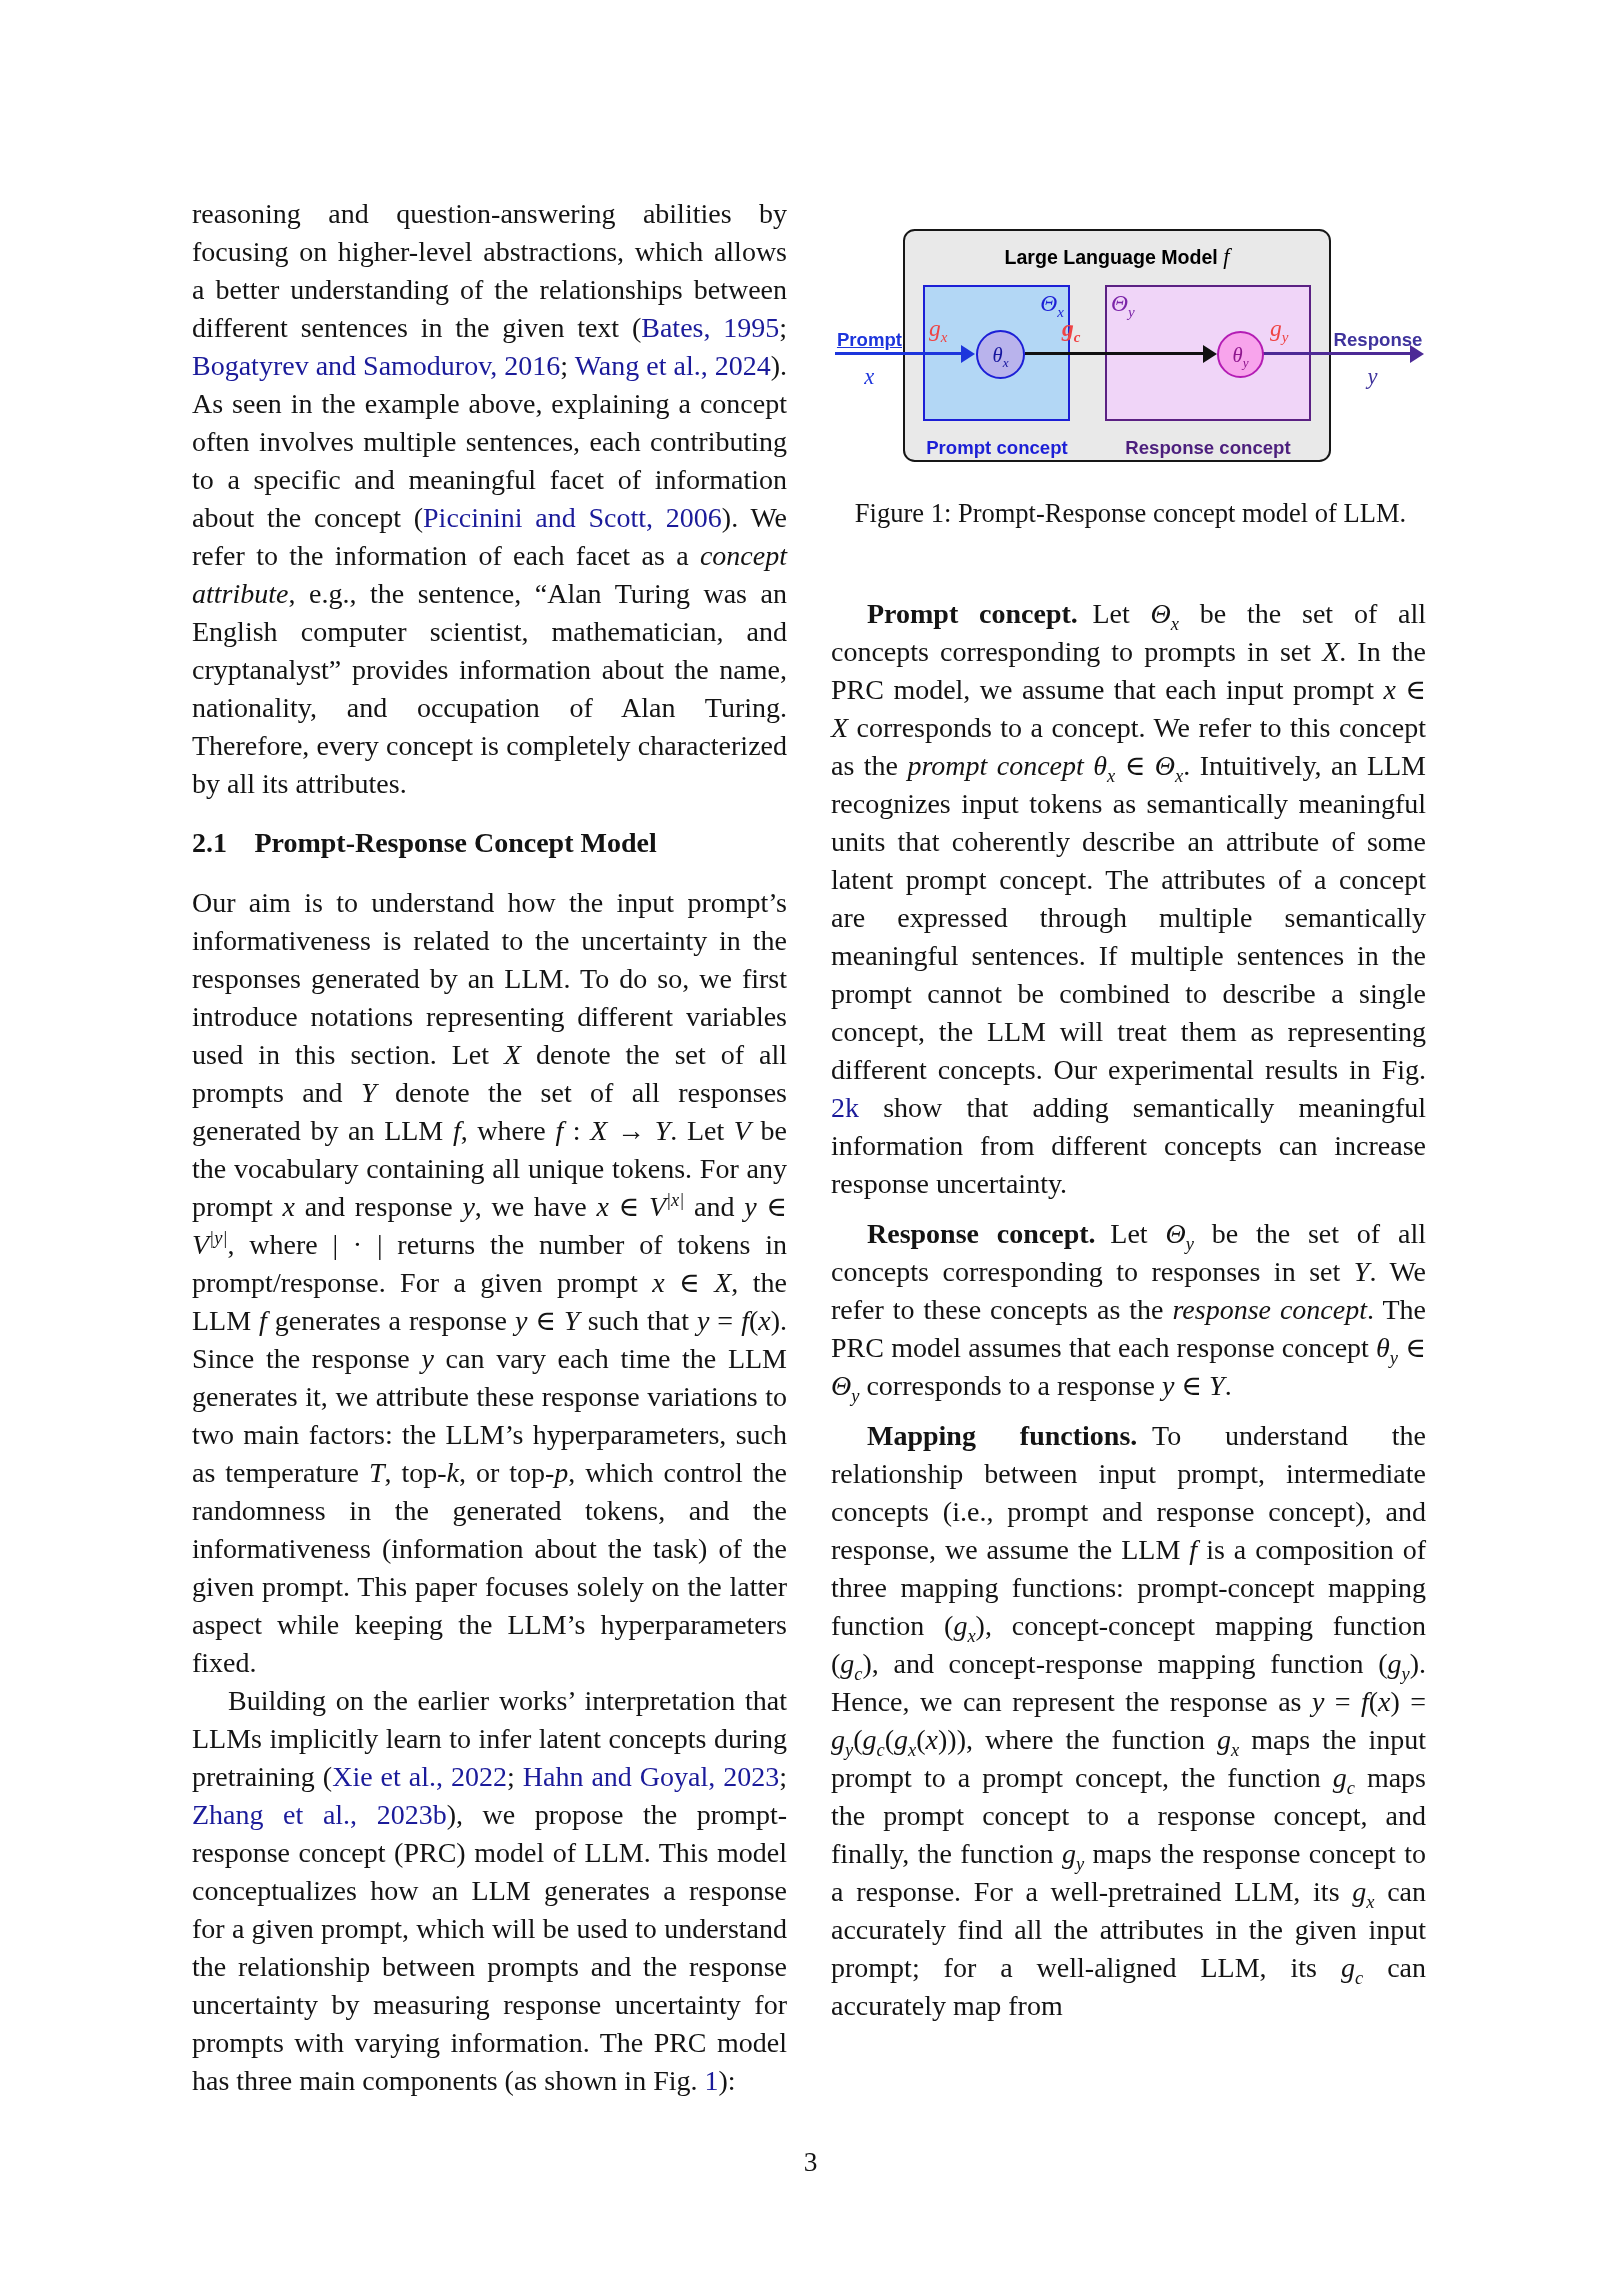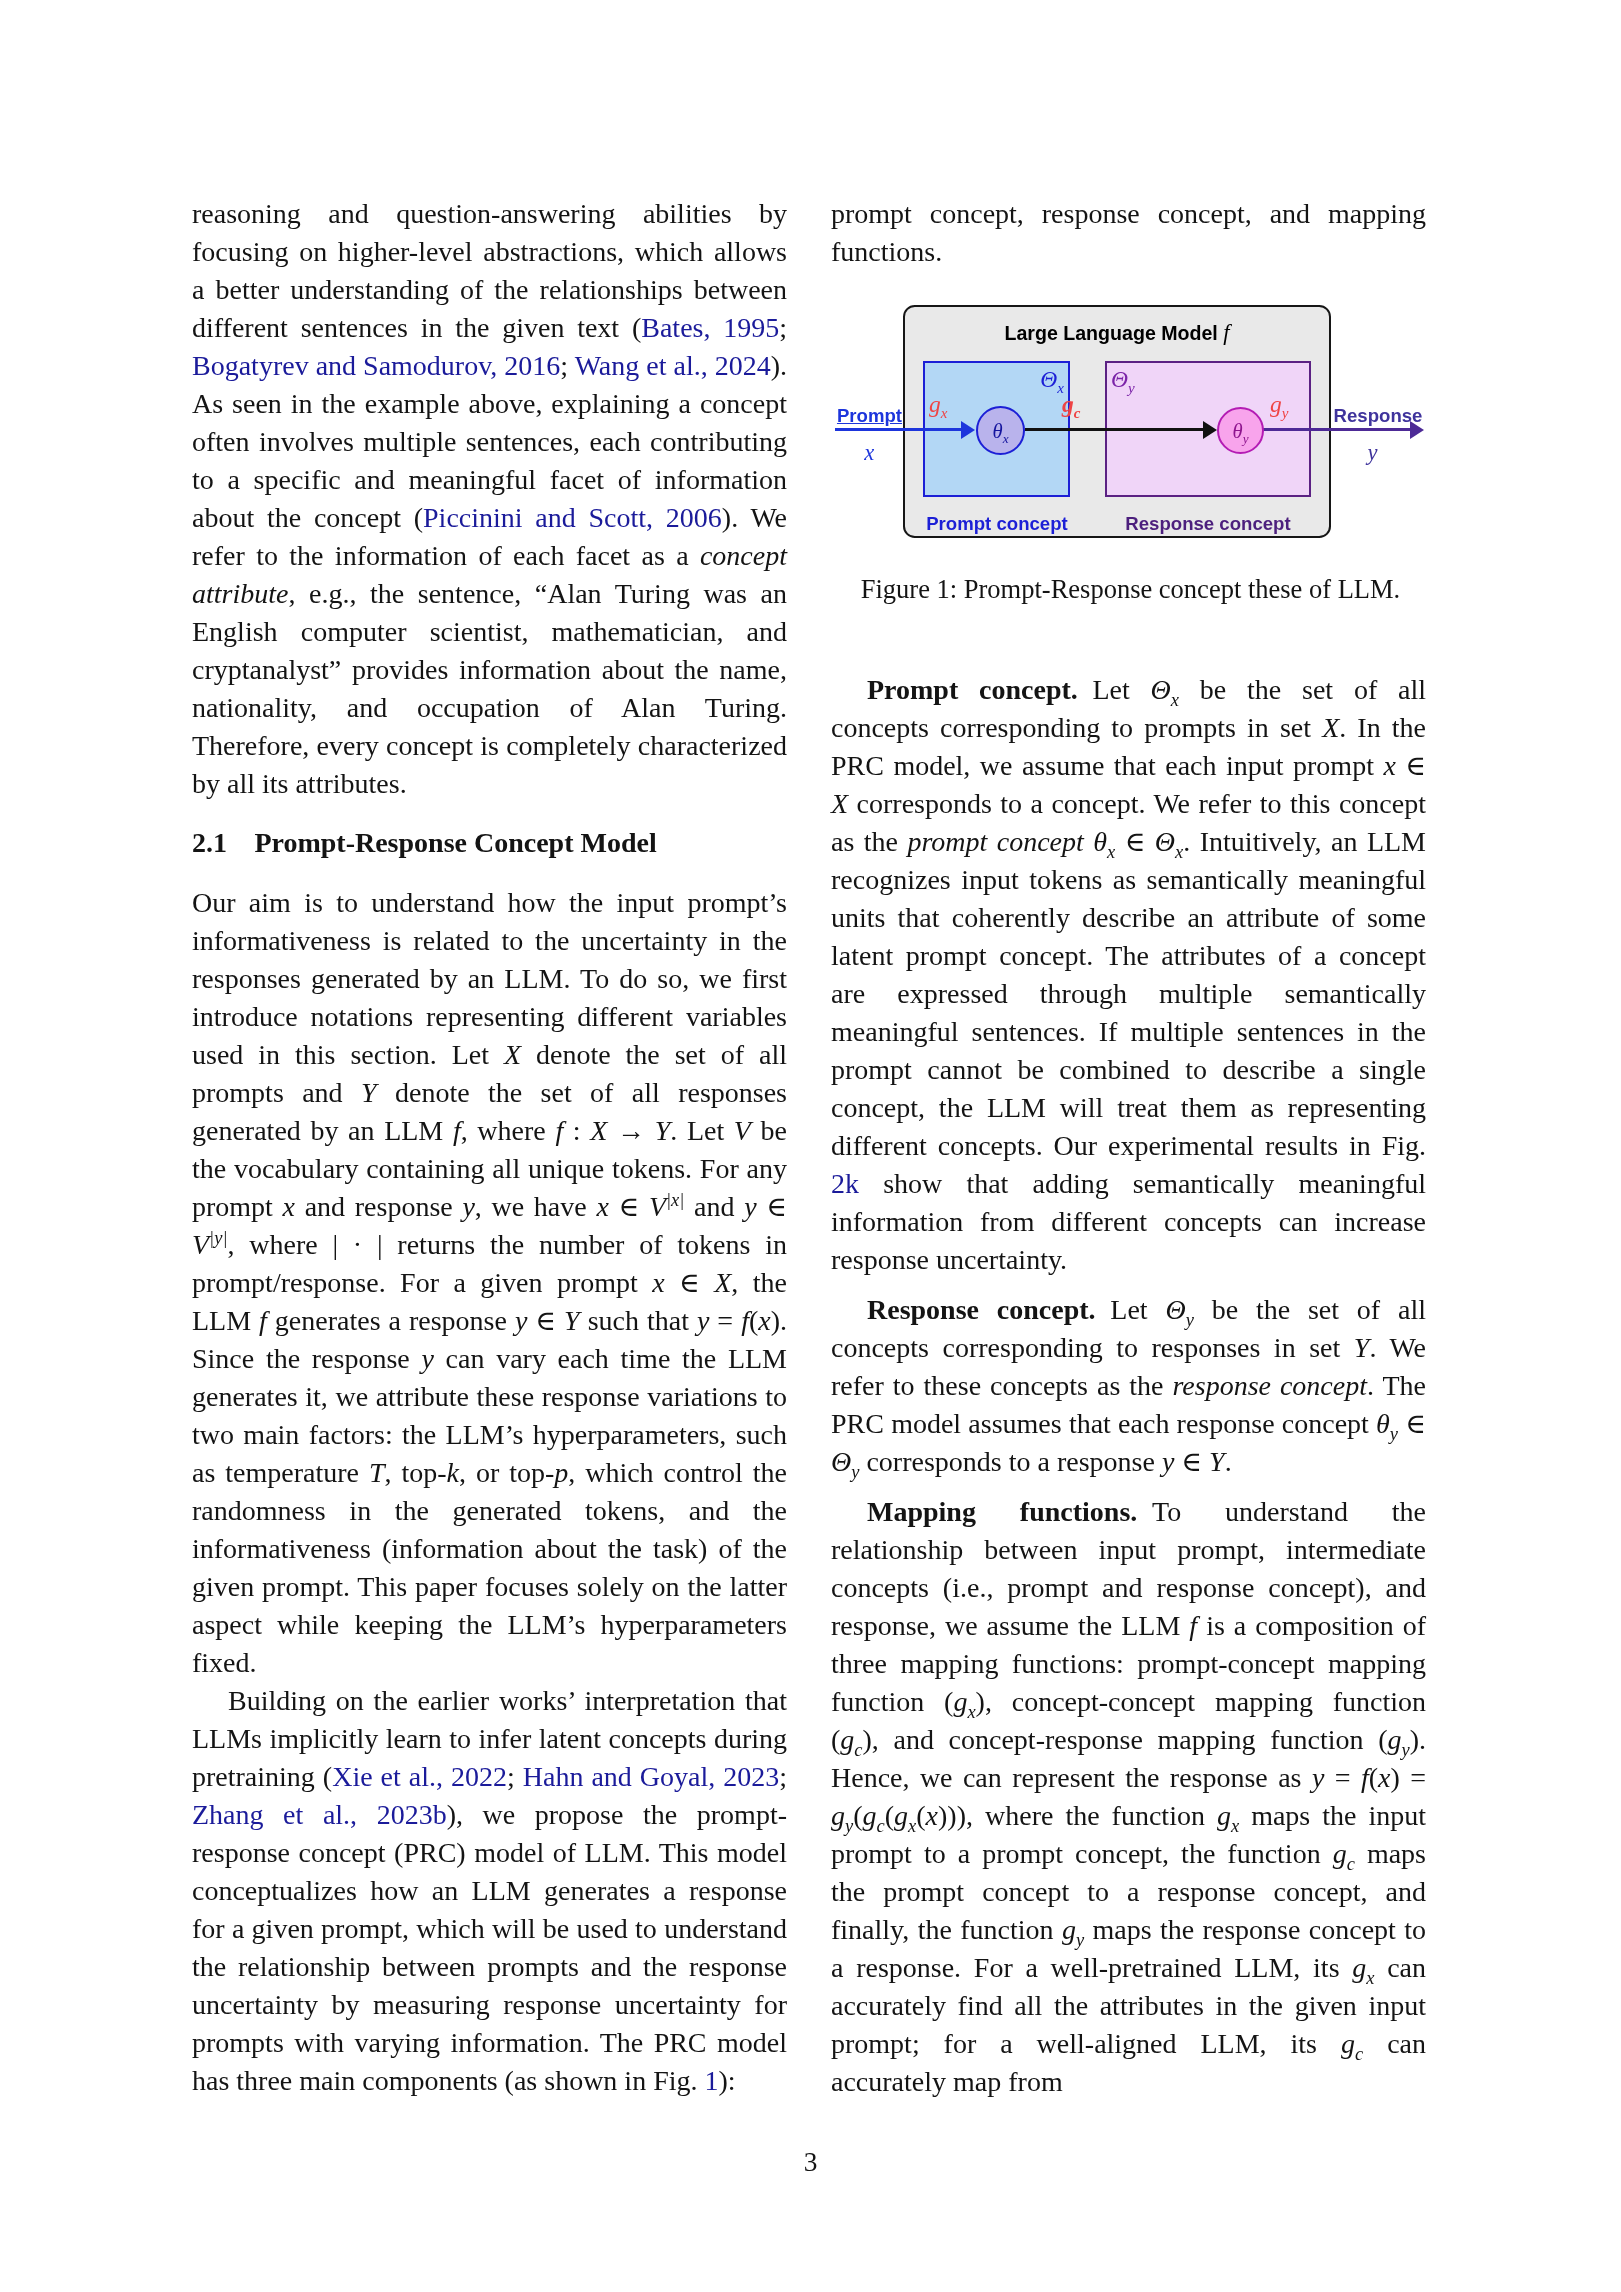--- a/index.html
+++ b/index.html
@@ -97,21 +97,20 @@
   <main class="col col-left">
     <p class="para"><span>reasoning and question-answering abilities by focusing on higher-level abstractions, which allows a better understanding of the relationships between different sentences in the given text (</span><span class="r-link">Bates, 1995</span><span>; </span><span class="r-link">Bogatyrev and Samodurov, 2016</span><span>; </span><span class="r-link">Wang et al., 2024</span><span>). As seen in the example above, explaining a concept often involves multiple sentences, each contributing to a specific and meaningful facet of information about the concept (</span><span class="r-link">Piccinini and Scott, 2006</span><span>). We refer to the information of each facet as a </span><span class="r-i">concept attribute</span><span>, e.g., the sentence, “Alan Turing was an English computer scientist, mathematician, and cryptanalyst” provides information about the name, nationality, and occupation of Alan Turing. Therefore, every concept is completely characterized by all its attributes.</span></p>
     <h2 class="section-heading">
       <span class="section-number">2.1</span><span class="section-title">Prompt-Response Concept Model</span>
     </h2>
     <p class="para"><span>Our aim is to understand how the input prompt’s informativeness is related to the uncertainty in the responses generated by an LLM. To do so, we first introduce notations representing different variables used in this section. Let </span><span class="r-cal">X</span><span> denote the set of all prompts and </span><span class="r-cal">Y</span><span> denote the set of all responses generated by an LLM </span><span class="r-m">f</span><span>, where </span><span class="r-m">f</span><span> : </span><span class="r-cal">X</span><span> → </span><span class="r-cal">Y</span><span>. Let </span><span class="r-cal">V</span><span> be the vocabulary containing all unique tokens. For any prompt </span><span class="r-m">x</span><span> and response </span><span class="r-m">y</span><span>, we have </span><span class="r-m">x</span><span> ∈ </span><span class="r-cal">V<sup>|x|</sup></span><span> and </span><span class="r-m">y</span><span> ∈ </span><span class="r-cal">V<sup>|y|</sup></span><span>, where | · | returns the number of tokens in prompt/response. For a given prompt </span><span class="r-m">x</span><span> ∈ </span><span class="r-cal">X</span><span>, the LLM </span><span class="r-m">f</span><span> generates a response </span><span class="r-m">y</span><span> ∈ </span><span class="r-cal">Y</span><span> such that </span><span class="r-m">y</span><span> = </span><span class="r-m">f</span><span>(</span><span class="r-m">x</span><span>). Since the response </span><span class="r-m">y</span><span> can vary each time the LLM generates it, we attribute these response variations to two main factors: the LLM’s hyperparameters, such as temperature </span><span class="r-m">T</span><span>, top-</span><span class="r-m">k</span><span>, or top-</span><span class="r-m">p</span><span>, which control the randomness in the generated tokens, and the informativeness (information about the task) of the given prompt. This paper focuses solely on the latter aspect while keeping the LLM’s hyperparameters fixed.</span></p>
     <p class="para indent"><span>Building on the earlier works’ interpretation that LLMs implicitly learn to infer latent concepts during pretraining (</span><span class="r-link">Xie et al., 2022</span><span>; </span><span class="r-link">Hahn and Goyal, 2023</span><span>; </span><span class="r-link">Zhang et al., 2023b</span><span>), we propose the prompt-response concept (PRC) model of LLM. This model conceptualizes how an LLM generates a response for a given prompt, which will be used to understand the relationship between prompts and the response uncertainty by measuring response uncertainty for prompts with varying information. The PRC model has three main components (as shown in Fig. </span><span class="r-link">1</span><span>):</span></p>
   </main>
 
   <main class="col col-right">
-    <p class="para"><span>prompt concept, response concept, and mapping functions.</span></p>
 
     <figure class="fig">
       <div class="diagram">
         <div class="llm-box"></div>
         <div class="llm-title">
           <span class="llm-title-text">Large Language Model</span>
           <span class="llm-title-var">f</span>
         </div>
 
         <div class="concept-box prompt-box"></div>
@@ -139,21 +138,21 @@
         <div class="set-label set-y"><span>Θ</span><sub>y</sub></div>
 
         <div class="io-label prompt-io">Prompt</div>
         <div class="io-var prompt-var">x</div>
         <div class="io-label response-io">Response</div>
         <div class="io-var response-var">y</div>
 
         <div class="box-label prompt-concept-label">Prompt concept</div>
         <div class="box-label response-concept-label">Response concept</div>
       </div>
-      <figcaption class="caption">Figure 1: Prompt-Response concept these of LLM.</figcaption>
+      <figcaption class="caption">Figure 1: Prompt-Response concept model of LLM.</figcaption>
     </figure>
 
     <p class="para runin"><span class="r-b">Prompt concept.</span><span>Let </span><span class="r-m">Θ<sub>x</sub></span><span> be the set of all concepts corresponding to prompts in set </span><span class="r-cal">X</span><span>. In the PRC model, we assume that each input prompt </span><span class="r-m">x</span><span> ∈ </span><span class="r-cal">X</span><span> corresponds to a concept. We refer to this concept as the </span><span class="r-i">prompt concept</span><span> </span><span class="r-m">θ<sub>x</sub></span><span> ∈ </span><span class="r-m">Θ<sub>x</sub></span><span>. Intuitively, an LLM recognizes input tokens as semantically meaningful units that coherently describe an attribute of some latent prompt concept. The attributes of a concept are expressed through multiple semantically meaningful sentences. If multiple sentences in the prompt cannot be combined to describe a single concept, the LLM will treat them as representing different concepts. Our experimental results in Fig. </span><span class="r-link">2k</span><span> show that adding semantically meaningful information from different concepts can increase response uncertainty.</span></p>
     <p class="para runin"><span class="r-b">Response concept.</span><span>Let </span><span class="r-m">Θ<sub>y</sub></span><span> be the set of all concepts corresponding to responses in set </span><span class="r-cal">Y</span><span>. We refer to these concepts as the </span><span class="r-i">response concept</span><span>. The PRC model assumes that each response concept </span><span class="r-m">θ<sub>y</sub></span><span> ∈ </span><span class="r-m">Θ<sub>y</sub></span><span> corresponds to a response </span><span class="r-m">y</span><span> ∈ </span><span class="r-cal">Y</span><span>.</span></p>
     <p class="para runin"><span class="r-b">Mapping functions.</span><span>To understand the relationship between input prompt, intermediate concepts (i.e., prompt and response concept), and response, we assume the LLM </span><span class="r-m">f</span><span> is a composition of three mapping functions: prompt-concept mapping function (</span><span class="r-m">g<sub>x</sub></span><span>), concept-concept mapping function (</span><span class="r-m">g<sub>c</sub></span><span>), and concept-response mapping function (</span><span class="r-m">g<sub>y</sub></span><span>). Hence, we can represent the response as </span><span class="r-m">y</span><span> = </span><span class="r-m">f</span><span>(</span><span class="r-m">x</span><span>) = </span><span class="r-m">g<sub>y</sub></span><span>(</span><span class="r-m">g<sub>c</sub></span><span>(</span><span class="r-m">g<sub>x</sub></span><span>(</span><span class="r-m">x</span><span>))), where the function </span><span class="r-m">g<sub>x</sub></span><span> maps the input prompt to a prompt concept, the function </span><span class="r-m">g<sub>c</sub></span><span> maps the prompt concept to a response concept, and finally, the function </span><span class="r-m">g<sub>y</sub></span><span> maps the response concept to a response. For a well-pretrained LLM, its </span><span class="r-m">g<sub>x</sub></span><span> can accurately find all the attributes in the given input prompt; for a well-aligned LLM, its </span><span class="r-m">g<sub>c</sub></span><span> can accurately map from</span></p>
   </main>
 
   <footer class="page-number">3</footer>
 </div>
 

